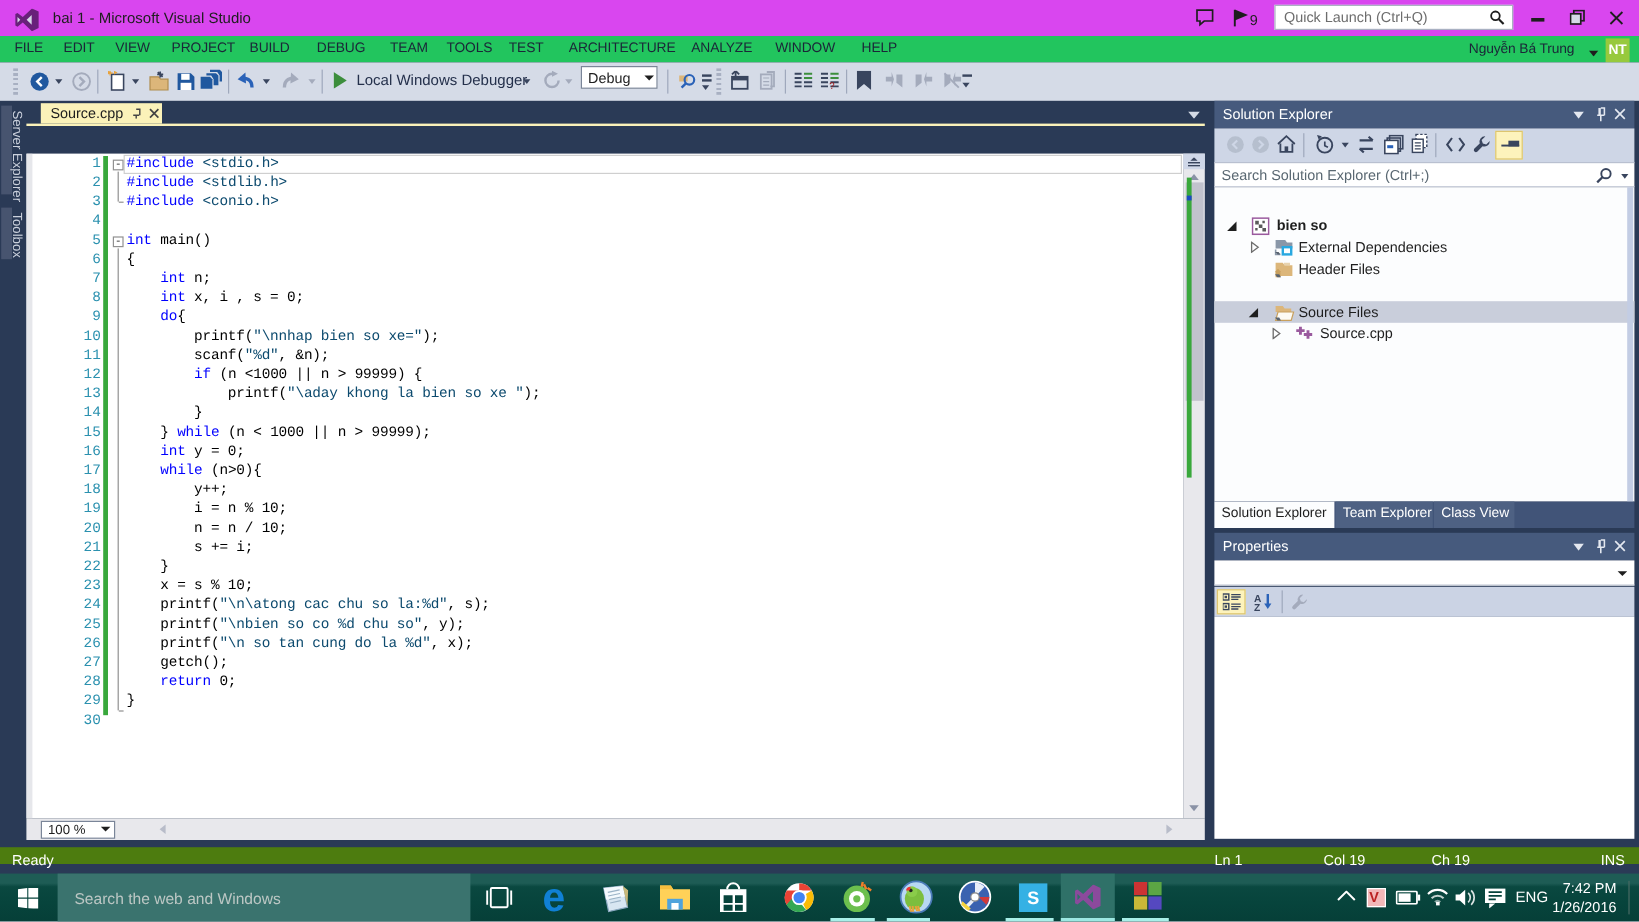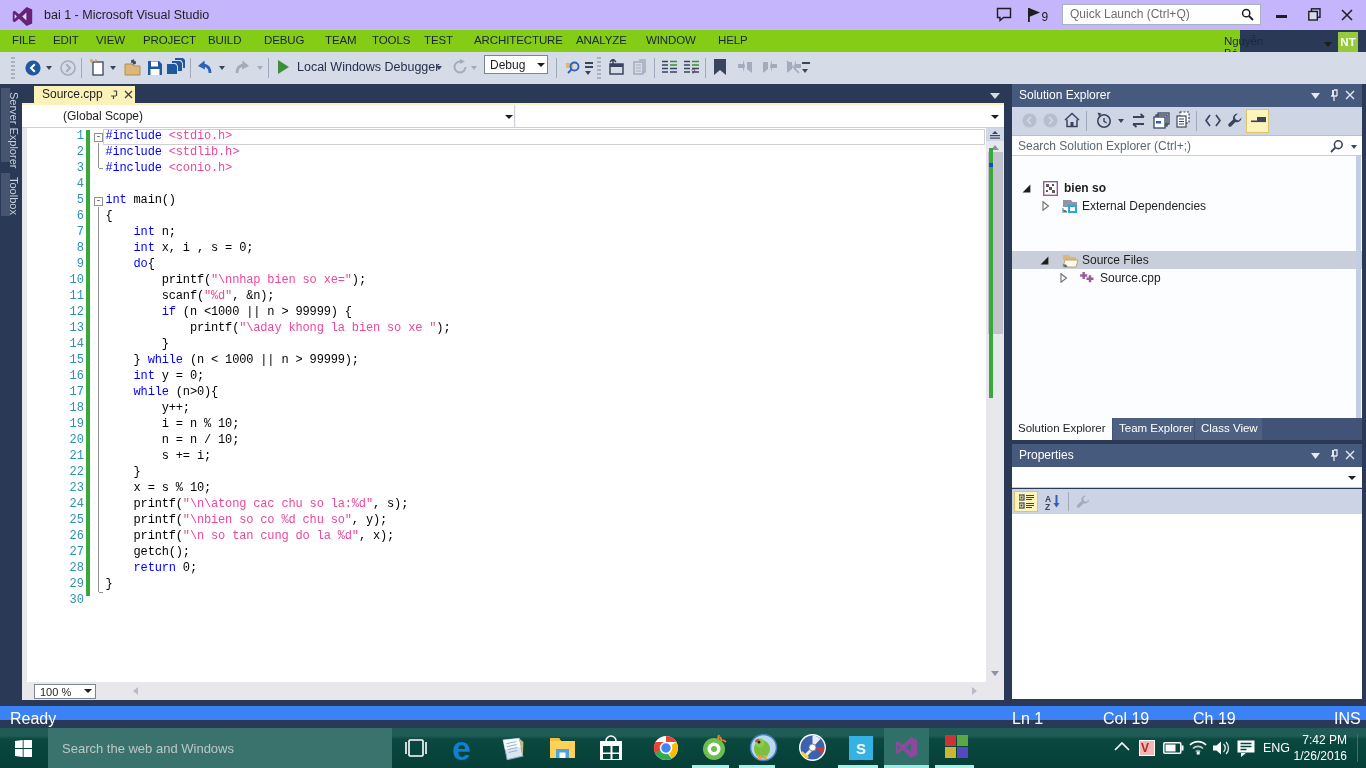--- a/index.html
+++ b/index.html
@@ -1,52 +1,52 @@
 <!DOCTYPE html>
 <html><head><meta charset="utf-8"><style>
 *{margin:0;padding:0;box-sizing:border-box}
 body{width:1366px;height:768px;overflow:hidden;font-family:"Liberation Sans",sans-serif}
 .screen{position:relative;width:1366px;height:768px;background:#2A3A56}
 .abs{position:absolute}
 
-.titlebar{position:absolute;left:0;top:0;width:1366px;height:30px;background:#c4b5fd}
-.menubar{position:absolute;left:0;top:30px;width:1240px;height:22px;background:#84cc16}
+.titlebar{position:absolute;left:0;top:0;width:1366px;height:30px;background:#d946ef}
+.menubar{position:absolute;left:0;top:30px;width:1366px;height:22px;background:#22c55e}
 .menubar span{position:absolute;top:4px;font-size:11.5px;letter-spacing:-0.1px;color:#1B2638}
 .toolbar{position:absolute;left:0;top:52px;width:1366px;height:32px;background:#D5DBE7}
 .tsep{position:absolute;top:58px;width:1px;height:20px;background:#9FA8BC}
 .tb-dd{position:absolute;top:66px;width:0;height:0;border-left:3.5px solid transparent;border-right:3.5px solid transparent;border-top:4px solid #39455E}
 .qlbox{position:absolute;left:1062px;top:4px;width:199px;height:21px;background:#fff;border:1px solid #A9B1C2;font-size:12px;color:#6D6D6D;line-height:19px;padding-left:7px}
 
 .ltab{position:absolute;left:1px;width:9px;background:#47546F}
 .ltxt{position:absolute;font-size:11px;color:#CBD1DD;white-space:nowrap;transform-origin:0 0;transform:rotate(90deg)}
 
 .doctab{position:absolute;left:34px;top:86px;width:101px;height:17px;background:#FBF2B9;color:#1E1E1E;font-size:12px;padding:1px 0 0 8px}
 .yline{position:absolute;left:22px;top:103px;width:982px;height:2px;background:#FBF2B9}
 .navbar{position:absolute;left:22px;top:105px;width:982px;height:23px;background:#fff;border-bottom:1px solid #CCCEDB}
 .navtxt{position:absolute;left:41px;top:4px;font-size:12px;color:#1E1E1E}
 .dddark{position:absolute;width:0;height:0;border-left:4px solid transparent;border-right:4px solid transparent;border-top:4px solid #1E1E1E}
 .codearea{position:absolute;left:22px;top:128px;width:964px;height:554px;background:#fff;overflow:hidden}
 .lnum{position:absolute;left:0;top:0;width:62px;text-align:right;font-family:"Liberation Mono",monospace;font-size:12px;line-height:16px;color:#2B91AF;white-space:pre}
 .greenbar{position:absolute;left:63.5px;top:2px;width:4.5px;height:466px;background:#39A83C}
 .code{position:absolute;left:83.4px;top:0;font-family:"Liberation Mono",monospace;font-size:12px;line-height:16px;color:#000;white-space:pre;letter-spacing:-0.16px}
-.code .b{color:#0000FF}.code .r{color:#ec4899}
+.code .b{color:#0000FF}.code .r{color:#0c4a6e}
 .curline{position:absolute;left:81px;top:1px;width:882px;height:16px;border:1px solid #CFCFCF}
 .fold{position:absolute;width:9px;height:9px;border:1px solid #919191;background:#fff;font-family:"Liberation Mono",monospace;font-size:9px;line-height:7px;text-align:center;color:#1E1E1E}
 .fline{position:absolute;width:1px;background:#919191}
 .ftick{position:absolute;width:4px;height:1px;background:#919191}
 .hscroll{position:absolute;left:22px;top:682px;width:982px;height:18px;background:#E8E8EC}
 .vscroll{position:absolute;left:986px;top:128px;width:18px;height:554px;background:#E8E8EC}
 .arr{position:absolute;width:0;height:0}
 
 .separtitle{position:absolute;left:1012px;width:350px;height:23px;color:#fff;font-size:12px;padding:4px 0 0 7px}
 .rpanel{position:absolute;left:1012px;width:350px}
 .tree{position:absolute;left:1012px;top:156px;width:350px;height:262px;background:#FCFDFE;font-size:12px;color:#1E1E1E}
 .trow{position:absolute;left:0;width:350px;height:18px;line-height:18px}
 
-.statusbar{position:absolute;left:0;top:706px;width:1366px;height:14px;background:#3b82f6;color:#fff;font-size:16px}
+.statusbar{position:absolute;left:0;top:706px;width:1366px;height:14px;background:#4d7c0f;color:#fff;font-size:12px}
 .taskbar{position:absolute;left:0;top:728px;width:1366px;height:40px;background:linear-gradient(#1E5C55 0px,#1E5C55 8px,#0A4840 11px,#07443C 24px,#063F38 40px)}
 .uline{position:absolute;top:37px;height:3px;background:#A8EFE8}
 </style></head><body>
 <div class="screen">
 
 <div class="titlebar">
  <svg class="abs" style="left:12px;top:7px" width="21" height="19" viewBox="0 0 21 19">
   <path fill="#68217A" d="M14.6 0 L7 7.2 L2.6 3.8 L0.8 4.7 L0.8 14.3 L2.6 15.2 L7 11.8 L14.6 19 L20.2 16.4 L20.2 2.6 Z"></path>
   <path fill="#D5DBE7" d="M14.4 5.4 L10.2 9.5 L14.4 13.6 Z"></path>
   <path fill="#D5DBE7" d="M2.6 7.1 L4.9 9.5 L2.6 11.9 Z"></path>
@@ -216,27 +216,20 @@
         <path d="M1 6 h5 M3.5 6 v3 M3.5 1 h3 v5" stroke="#444" stroke-width="1.2" fill="none"></path>
       </svg>
  <svg class="abs" style="left:90px;top:4px" width="9" height="9" viewBox="0 0 9 9">
         <path d="M1 1 L8 8 M8 1 L1 8" stroke="#444" stroke-width="1.4"></path>
       </svg>
 </div>
 <svg class="abs" style="left:990px;top:93px" width="10" height="6" viewBox="0 0 10 6">
       <path d="M0 0 h10 l-5 6z" fill="#D4DAE5"></path>
     </svg>
 <div class="yline"></div>
-<div class="navbar">
- <span class="navtxt">(Global Scope)</span>
- <div class="dddark" style="left:483px;top:10px"></div>
- <div class="abs" style="left:492px;top:0;width:1px;height:22px;background:#CCCEDB"></div>
- <div class="abs" style="left:493px;top:0;width:1px;height:22px;background:#F5F6FA"></div>
- <div class="dddark" style="left:969px;top:10px"></div>
-</div>
 
 <div class="codearea">
 <div class="abs" style="left:0;top:0;width:5px;height:554px;background:#E6E7EB"></div>
 <div class="curline"></div>
 <div class="lnum">   1
    2
    3
    4
    5
    6
@@ -410,20 +403,29 @@
   <svg class="abs" style="left:10px;top:5px" width="9" height="9" viewBox="0 0 9 9">
           <path d="M8.4 0.6 V8.4 H0.6 Z" fill="#1E1E1E"></path>
         </svg>
   <svg class="abs" style="left:31px;top:2px" width="15" height="15" viewBox="0 0 15 15">
           <rect x="0.7" y="0.7" width="13.6" height="13.6" fill="#fff" stroke="#9A5A9E" stroke-width="1.4"></rect>
           <path d="M3 3 h3 v3 h3 v3 h3 v3 h-3 v-3 h-3 v-3 h-3z" fill="#5A5A5A"></path>
           <path d="M9 3 h2 v2 h-2z M3 9 h2 v2 h-2z" fill="#5A5A5A"></path>
         </svg>
   <span class="abs" style="left:52px;font-weight:bold">bien so</span>
  </div>
+ <div class="trow" style="top:59px">
+  <svg class="abs" style="left:50px;top:2px" width="16" height="15" viewBox="0 0 16 15">
+          <path d="M1 2 h6 l1.5 2 H15 v9 h-14z" fill="#DCB67A"></path>
+          <path d="M8 2 h5 v2 h-5z" fill="#E8D3AE"></path>
+          <path d="M1 9 l2 -2 2 2 v5 h-4z" fill="#C8A05E"></path>
+          <path d="M0.5 11.5 h3.5 l1.5 2.5 h-3z" fill="#5A6470"></path>
+        </svg>
+  <span class="abs" style="left:70px">Header Files</span>
+ </div>
  <div class="trow" style="top:95px;background:#C9CEDB">
   <svg class="abs" style="left:28px;top:5px" width="9" height="9" viewBox="0 0 9 9">
           <path d="M8.4 0.6 V8.4 H0.6 Z" fill="#1E1E1E"></path>
         </svg>
   <svg class="abs" style="left:50px;top:2px" width="17" height="15" viewBox="0 0 17 15">
           <path d="M1 2 h6 l1.5 2 H14 v3 l-13 0z" fill="#DCB67A"></path>
           <path d="M3 7 h13 l-2 7 h-13z" fill="#FDFBF4" stroke="#C8A05E" stroke-width="1"></path>
           <path d="M0.5 11.5 h3.5 l1.5 2.5 h-3z" fill="#5A6470"></path>
         </svg>
   <span class="abs" style="left:70px">Source Files</span>

